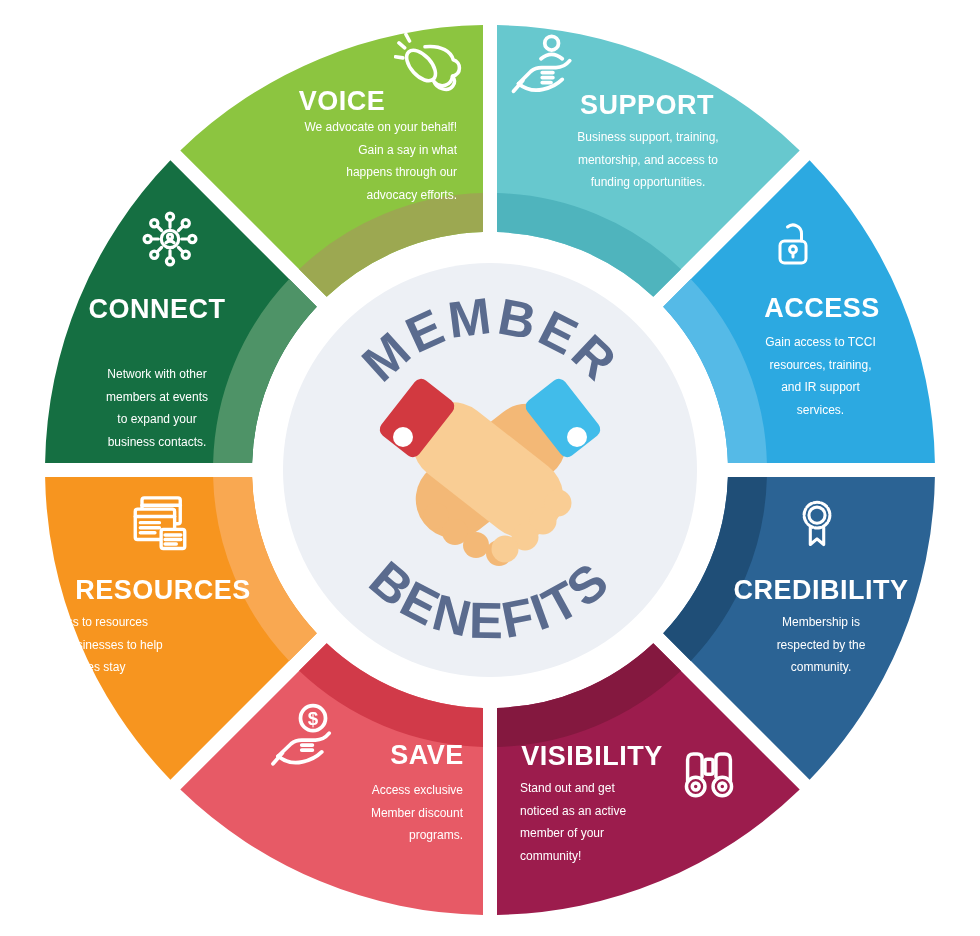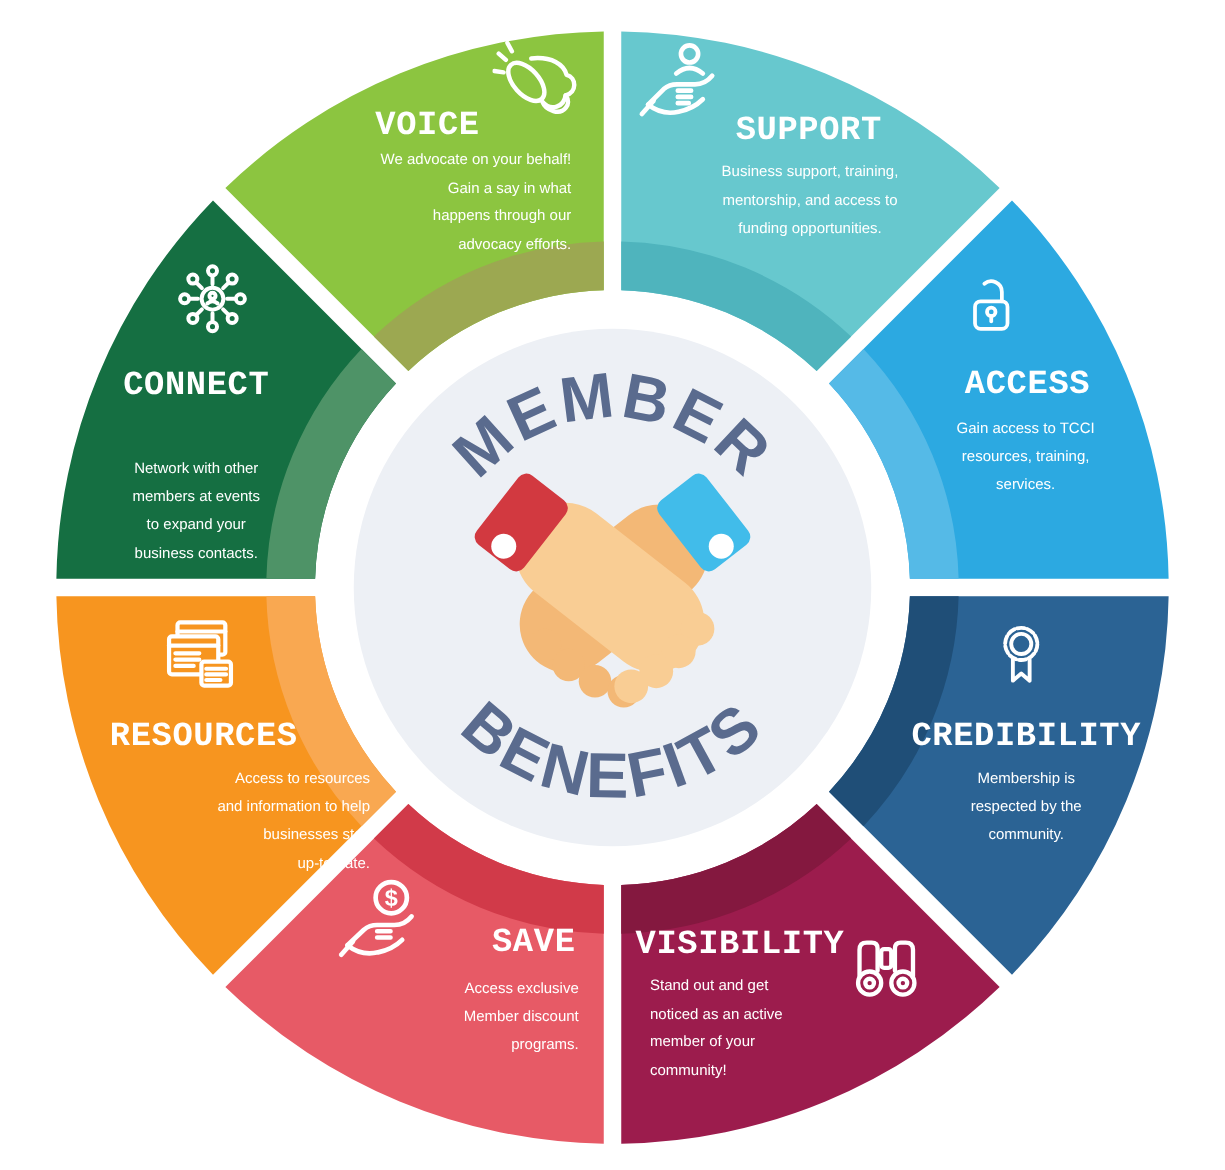--- a/index.html
+++ b/index.html
@@ -3,39 +3,39 @@
 <meta charset="utf-8">
 <style>
   html,body{margin:0;padding:0;background:#ffffff;}
   body{width:980px;height:936px;overflow:hidden;font-family:"Liberation Sans",sans-serif;}
   .stage{position:relative;width:980px;height:936px;background:#fff;}
   .wheel{position:absolute;left:0;top:0;}
 
   .arc-text{font:bold 51px "Liberation Sans",sans-serif;letter-spacing:3px;}
 
   .head{position:absolute;color:#fff;font-weight:bold;font-size:27px;letter-spacing:.5px;
-        transform:translate(-50%,-50%);white-space:nowrap;font-family:Liberation Mono, monospace;}
+        transform:translate(-50%,-50%);white-space:nowrap;}
   .desc{position:absolute;color:#fff;font-size:12px;line-height:22.5px;}
 
   .head-voice{left:342px;top:101px;}
   .head-support{left:647px;top:105px;}
   .head-access{left:822px;top:308px;}
   .head-credibility{left:821px;top:590px;}
   .head-visibility{left:592px;top:756px;}
   .head-save{left:427px;top:755px;}
   .head-resources{left:163px;top:590px;}
   .head-connect{left:157px;top:309px;}
 
   .desc-voice{left:217px;top:116px;width:240px;text-align:right;}
   .desc-support{left:518px;top:126px;width:260px;text-align:center;}
   .desc-access{left:698px;top:331px;width:245px;text-align:center;}
   .desc-credibility{left:700px;top:611px;width:242px;text-align:center;}
   .desc-visibility{left:520px;top:777px;width:250px;text-align:left;}
   .desc-save{left:243px;top:779px;width:220px;text-align:right;}
-  .desc-resources{left:40px;top:611px;width:256px;text-align:right;}
+  .desc-resources{left:40px;top:611px;width:256px;text-align:left;}
   .desc-connect{left:37px;top:331px;width:240px;text-align:center;margin-top:32px;}
 
   .ic{position:absolute;}
   .ic svg{display:block;width:100%;height:100%;}
   .ic-voice{left:394px;top:28px;width:76px;height:76px;}
   .ic-support{left:506px;top:30px;width:80px;height:80px;}
   .ic-access{left:761px;top:214px;width:64px;height:64px;}
   .ic-credibility{left:784px;top:494px;width:66px;height:66px;}
   .ic-visibility{left:672px;top:735px;width:74px;height:74px;}
   .ic-save{left:268px;top:700px;width:80px;height:80px;}
@@ -149,20 +149,21 @@
       <path d="M40.5 27 V19.5 A8.5 8.5 0 0 0 26.5 13"></path>
       <circle cx="32" cy="35.5" r="3.4"></circle>
       <path d="M32 38.9 V43"></path>
     </g>
       </svg>
   </div>
   <div class="head head-access">ACCESS</div>
   <div class="desc desc-access">
     <div>Gain access to TCCI</div>
     <div>resources, training,</div>
+    <div>and IR support</div>
     <div>services.</div>
   </div>
 
   <div class="ic ic-credibility">
     <svg viewBox="0 0 64 64">
         <g class="stroke">
       <circle cx="32" cy="20.5" r="12.5" stroke-dasharray="5.6 2.3"></circle>
       <circle cx="32" cy="20.5" r="7.8"></circle>
       <path d="M25.5 32.5 V49 L32 43.5 L38.5 49 V32.5"></path>
     </g>
@@ -224,21 +225,21 @@
       <path d="M10 23.5 h35"></path>
       <path d="M14.5 29 h17 M14.5 33.5 h17 M14.5 38 h13"></path>
       <rect x="33" y="35" width="21" height="17" rx="2" fill="#F7951F"></rect>
       <path d="M36.5 40 h14 M36.5 44 h14 M36.5 48 h10"></path>
     </g>
       </svg>
   </div>
   <div class="head head-resources">RESOURCES</div>
   <div class="desc desc-resources">
     <div>Access to resources</div>
-    <div>and information to help</div>
+    <div>and businesses to help</div>
     <div>businesses stay</div>
     <div>up-to-date.</div>
   </div>
 
   <div class="ic ic-connect">
     <svg viewBox="0 0 64 64">
         <g class="stroke">
       <circle cx="32" cy="32" r="8.2"></circle>
       <circle cx="32" cy="29.8" r="2.3"></circle>
       <path d="M28.2 35.5 Q32 32.3 35.8 35.5"></path>

